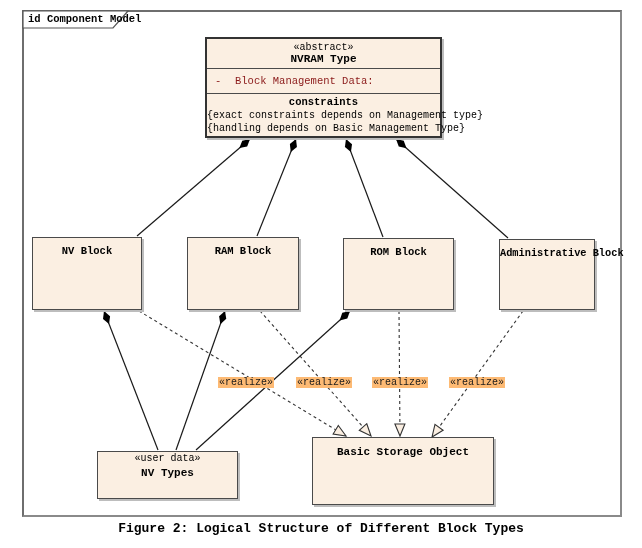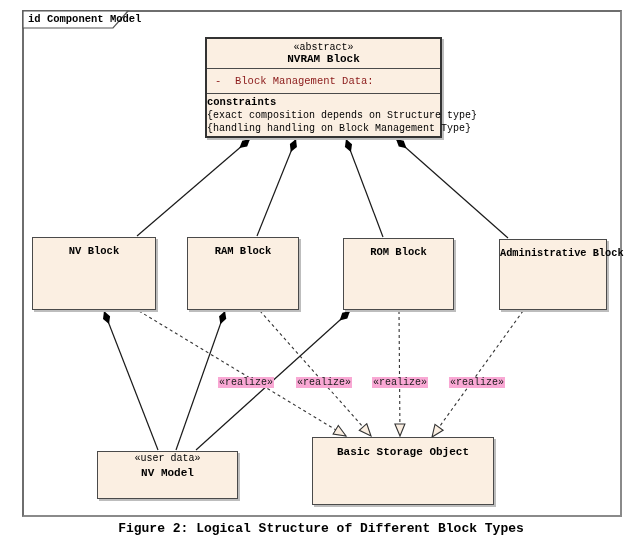--- a/index.html
+++ b/index.html
@@ -49,42 +49,42 @@
   #nvram { left: 205px; top: 37px; width: 237px; height: 101px; border-width: 2px; border-color: #333; }
   #nvram .comp-title { height: 29px; text-align: center; padding-top: 3px; }
   #nvram .comp-title .name { font-weight: bold; font-size: 11px; }
   #nvram .comp-attrs {
     height: 25px; border-top: 1.5px solid #4a4a4a;
     font-size: 10.5px; color: #8b1a1a;
     display: flex; align-items: center;
   }
   #nvram .comp-attrs .vis { margin-left: 8px; width: 20px; }
   #nvram .comp-constraints {
-    border-top: 1.5px solid #4a4a4a; 
+    border-top: 1.5px solid #4a4a4a; text-align: center;
     font-size: 10px; line-height: 13px; padding-top: 2px; white-space: nowrap;
   }
   #nvram .comp-constraints .c-title { font-weight: bold; font-size: 10.5px; }
 
-  #nv-block   { left: 32px;  top: 237px; width: 124px; height: 73px; }
+  #nv-block   { left: 32px;  top: 237px; width: 110px; height: 73px; }
   #ram-block  { left: 187px; top: 237px; width: 112px; height: 73px; }
   #rom-block  { left: 343px; top: 238px; width: 111px; height: 72px; }
-  #adm-block  { left: 499px; top: 239px; width: 108px; height: 71px; }
+  #adm-block  { left: 499px; top: 239px; width: 96px; height: 71px; }
   #adm-block .box-title { font-size: 10.3px; }
 
   #nv-data { left: 97px; top: 451px; width: 141px; height: 48px; }
   #nv-data .stereotype { padding-top: 1px; }
   #nv-data .box-title { padding-top: 3px; font-size: 11px; }
   #bso { left: 312px; top: 437px; width: 182px; height: 68px; }
   #bso .box-title { padding-top: 8px; font-size: 11px; }
 
   
   .realize-label {
     position: absolute; z-index: 3; transform: translateX(-50%);
     top: 377px; font-size: 10px; color: #1a1a1a;
-    background: #f9a8d4; padding: 0 1px; white-space: nowrap;
+    background: #fdba74; padding: 0 1px; white-space: nowrap;
   }
   #realize-1 { left: 246px; }
   #realize-2 { left: 324px; }
   #realize-3 { left: 400px; }
   #realize-4 { left: 477px; }
 
   .figure-caption {
     position: absolute; left: 0; top: 521px; width: 642px; z-index: 2;
     text-align: center; font-size: 13px; font-weight: bold; color: #000;
     white-space: nowrap;
@@ -128,49 +128,49 @@
       <line x1="399" y1="311" x2="400" y2="436" marker-end="url(#openarrow)"></line>
       <line x1="523" y1="311" x2="432" y2="437" marker-end="url(#openarrow)"></line>
     </g>
   </svg>
 
   <div class="frame-tab-label">id Component Model</div>
 
   <div class="uml-box" id="nvram">
     <div class="comp-title">
       <div class="stereotype">«abstract»</div>
-      <div class="name">NVRAM Block</div>
+      <div class="name">NVRAM Type</div>
     </div>
     <div class="comp-attrs">
       <span class="vis">-</span>
       <span class="attr-name">Block Management Data:</span>
     </div>
     <div class="comp-constraints">
       <div class="c-title">constraints</div>
-      <div>{exact composition depends on Structure type}</div>
-      <div>{handling handling on Block Management Type}</div>
+      <div>{exact constraints depends on Management type}</div>
+      <div>{handling depends on Basic Management Type}</div>
     </div>
   </div>
 
   <div class="uml-box" id="nv-block">
     <div class="box-title">NV Block</div>
   </div>
   <div class="uml-box" id="ram-block">
     <div class="box-title">RAM Block</div>
   </div>
   <div class="uml-box" id="rom-block">
     <div class="box-title">ROM Block</div>
   </div>
   <div class="uml-box" id="adm-block">
     <div class="box-title">Administrative Block</div>
   </div>
 
   <div class="uml-box" id="nv-data">
     <div class="stereotype">«user data»</div>
-    <div class="box-title">NV Model</div>
+    <div class="box-title">NV Types</div>
   </div>
   <div class="uml-box" id="bso">
     <div class="box-title">Basic Storage Object</div>
   </div>
 
   <div class="realize-label" id="realize-1">«realize»</div>
   <div class="realize-label" id="realize-2">«realize»</div>
   <div class="realize-label" id="realize-3">«realize»</div>
   <div class="realize-label" id="realize-4">«realize»</div>
 

